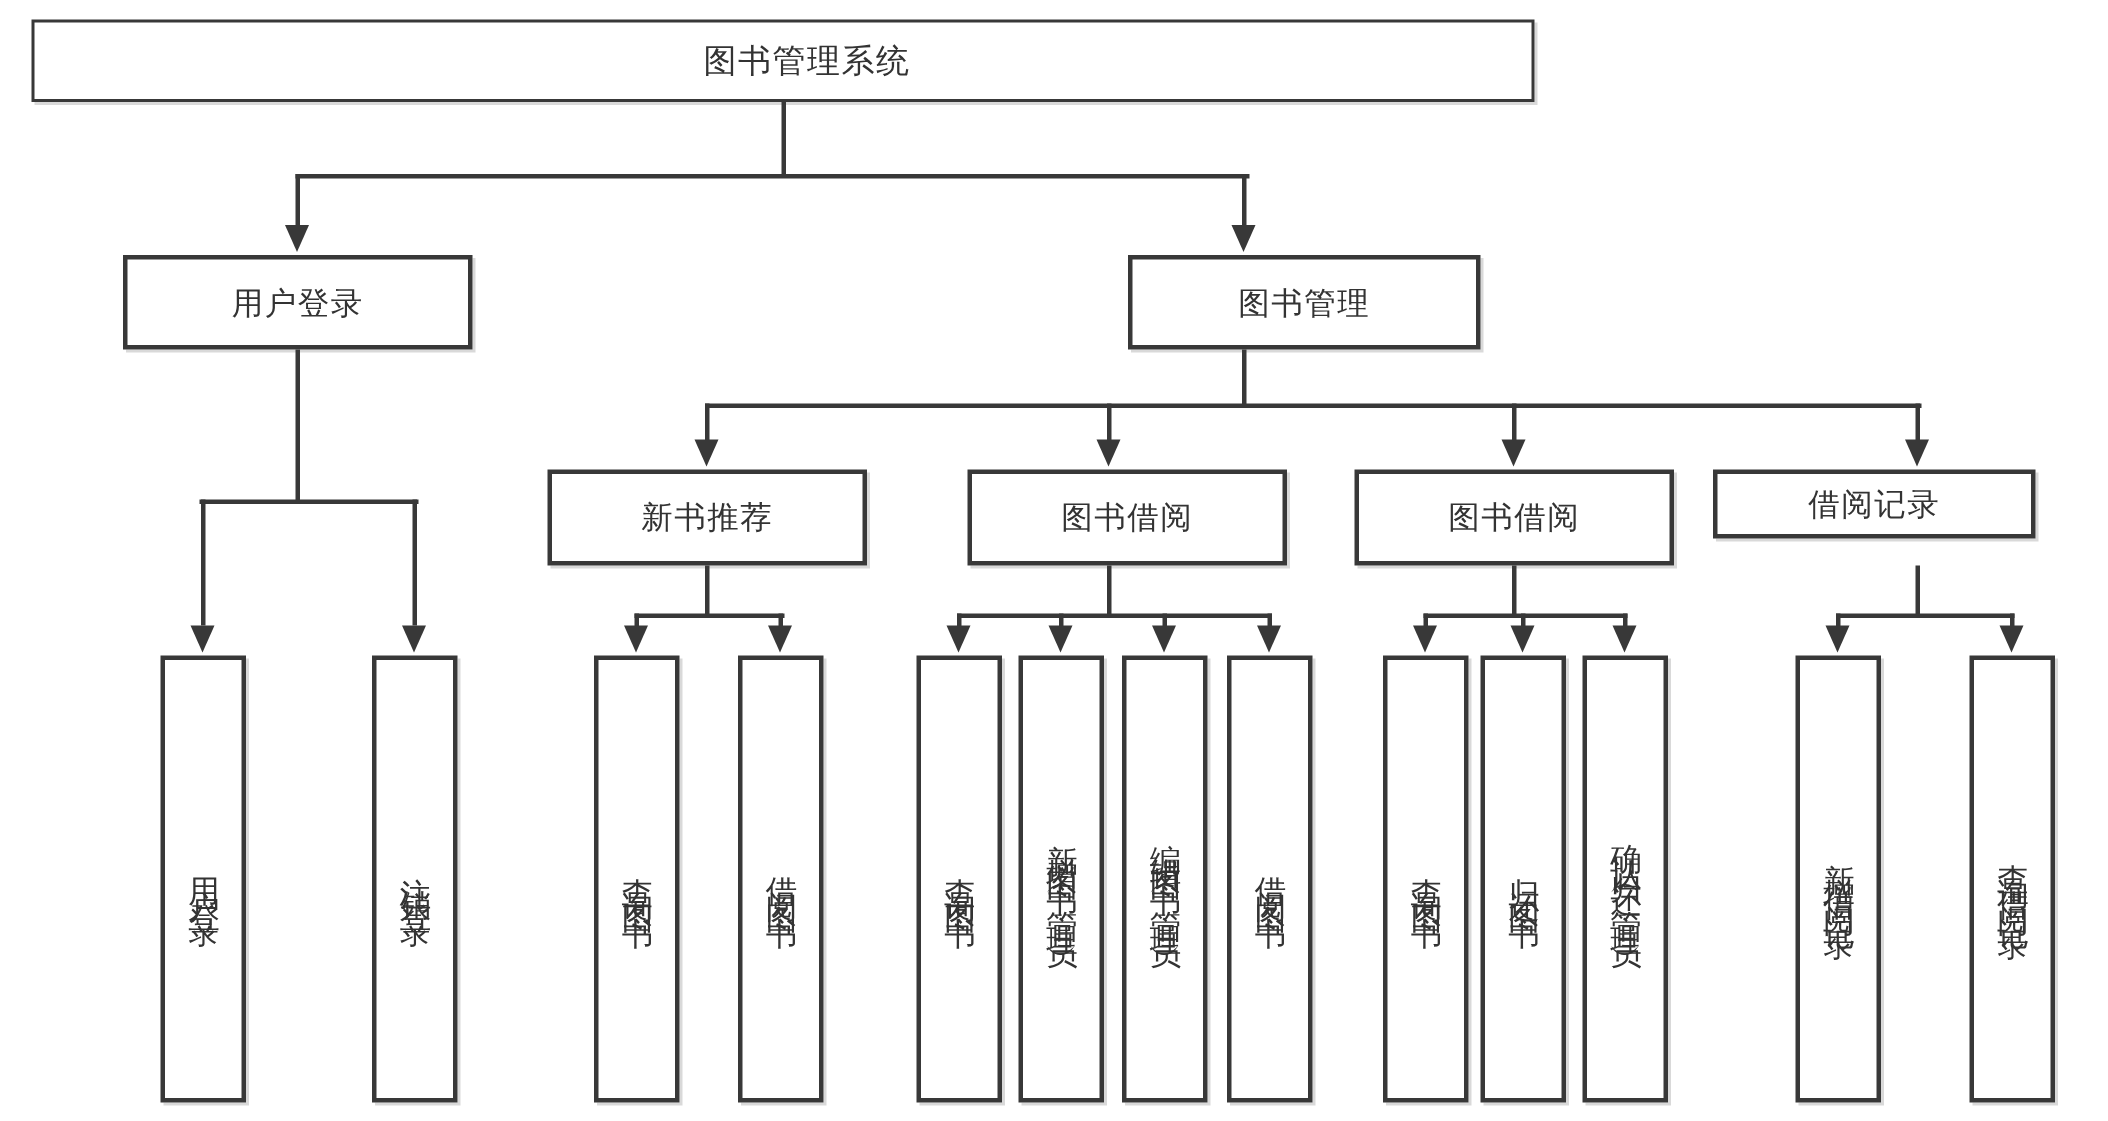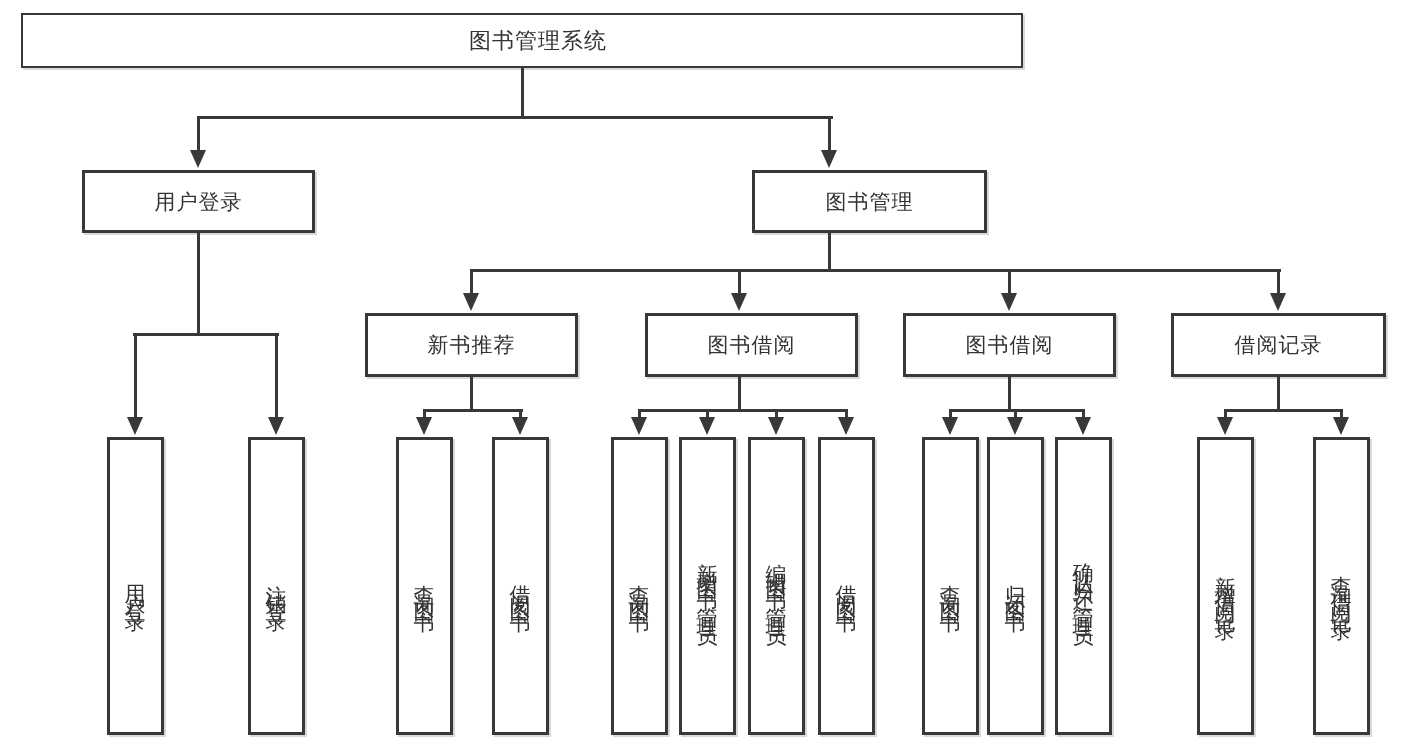--- a/index.html
+++ b/index.html
@@ -50,21 +50,21 @@
 
   <div class="node" style="left:365px;top:313px;width:213px;height:64px;">
     <span>新书推荐</span>
   </div>
   <div class="node" style="left:645px;top:313px;width:213px;height:64px;">
     <span>图书借阅</span>
   </div>
   <div class="node" style="left:903px;top:313px;width:213px;height:64px;">
     <span>图书借阅</span>
   </div>
-  <div class="node" style="left:1171px;top:313px;width:215px;height:64px;text-align:right;">
+  <div class="node" style="left:1142px;top:313px;width:215px;height:46px;text-align:right;">
     <span>借阅记录</span>
   </div>
 
   <div class="node vnode" style="left:107px;">
     <span class="vtext">用户登录</span>
   </div>
   <div class="node vnode" style="left:248px;">
     <span class="vtext">注销登录</span>
   </div>
   <div class="node vnode" style="left:396px;">

